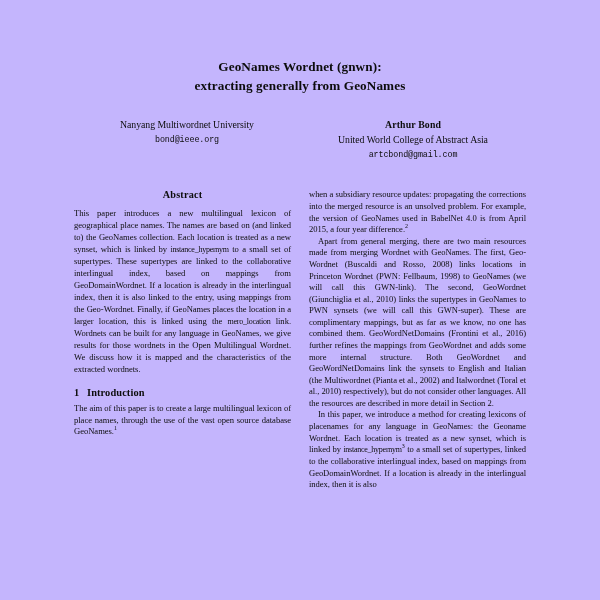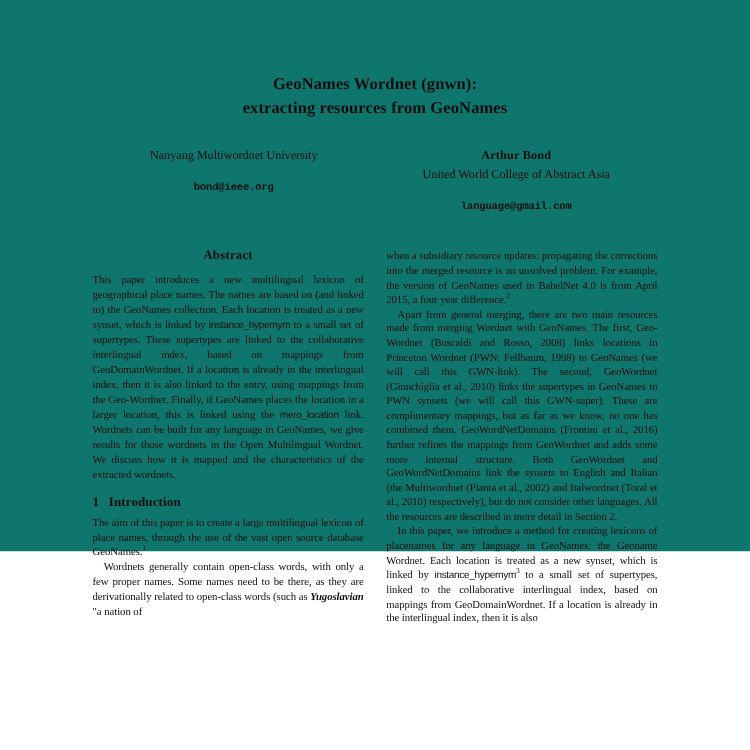--- a/index.html
+++ b/index.html
@@ -11,22 +11,22 @@
   body {
     width: 600px;
     height: 600px;
     overflow: hidden;
     font-family: "Liberation Serif", "DejaVu Serif", serif;
     color: #0d0d0d;
   }
   .page {
     position: relative;
     width: 600px;
-    height: 441px;
-    background: #0f766e;
+    height: 600px;
+    background: #c4b5fd;
     box-sizing: border-box;
     padding: 0 74px;
   }
   
   .title-block {
     padding-top: 58px;
     text-align: center;
   }
   .paper-title {
     font-size: 13.2px;
@@ -58,22 +58,21 @@
   .author-affil {
     font-size: 9.8px;
     display: block;
     letter-spacing: -0.05px;
   }
   .author-email {
     font-family: "Liberation Mono", "DejaVu Sans Mono", monospace;
     font-size: 8.4px;
     display: block;
     letter-spacing: -0.1px;
-    margin-top: 11px;
-    font-weight: bold;
+    margin-top: 1px;
   }
   
   .columns {
     display: flex;
     margin-top: 28px;
     gap: 18px;
   }
   .col {
     flex: 1 1 50%;
     min-width: 0;
@@ -105,21 +104,21 @@
     letter-spacing: -0.04px;
   }
   p.body-text + p.body-text {
     text-indent: 9px;
   }
   .abstract-col p.body-text {
     font-size: 8.6px;
     line-height: 1.39;
   }
   .mono {
-    font-family: Liberation Sans, sans-serif;
+    font-family: Liberation Serif, serif;
     font-size: 8.0px;
     letter-spacing: -0.25px;
   }
   .ital {
     font-style: italic;
     font-weight: bold;
   }
   sup {
     font-size: 6px;
     line-height: 0;
@@ -130,47 +129,46 @@
   }
 </style>
 </head>
 <body>
 
 <div class="page">
 
   <div class="title-block">
     <h1 class="paper-title">
       <span class="line">GeoNames Wordnet (gnwn):</span>
-      <span class="line">extracting resources from GeoNames</span>
+      <span class="line">extracting generally from GeoNames</span>
     </h1>
   </div>
 
   <div class="authors">
     <div class="author">
       <span class="author-affil">Nanyang Multiwordnet University</span>
       <span class="author-email">bond@ieee.org</span>
     </div>
     <div class="author">
       <span class="author-name">Arthur Bond</span>
       <span class="author-affil">United World College of Abstract Asia</span>
-      <span class="author-email">language@gmail.com</span>
+      <span class="author-email">artcbond@gmail.com</span>
     </div>
   </div>
 
   <div class="columns">
 
     <div class="col abstract-col">
       <h2 class="abstract-head">Abstract</h2>
       <p class="body-text"><span>This paper introduces a new multilingual lexicon of geographical place names. The names are based on (and linked to) the GeoNames collection. Each location is treated as a new synset, which is linked by </span><span class="mono">instance_hypernym</span><span> to a small set of supertypes. These supertypes are linked to the collaborative interlingual index, based on mappings from GeoDomainWordnet. If a location is already in the interlingual index, then it is also linked to the entry, using mappings from the Geo-Wordnet. Finally, if GeoNames places the location in a larger location, this is linked using the </span><span class="mono">mero_location</span><span> link. Wordnets can be built for any language in GeoNames, we give results for those wordnets in the Open Multilingual Wordnet. We discuss how it is mapped and the characteristics of the extracted wordnets.</span></p>
 
       <h2 class="section-head"><span class="num">1</span><span>Introduction</span></h2>
 
       <p class="body-text"><span>The aim of this paper is to create a large multilingual lexicon of place names, through the use of the vast open source database GeoNames.</span><sup>1</sup></p>
 
-      <p class="body-text clip-last"><span>Wordnets generally contain open-class words, with only a few proper names. Some names need to be there, as they are derivationally related to open-class words (such as </span><span class="ital">Yugoslavian</span><span> "a nation of</span></p>
     </div>
 
     <div class="col">
       <p class="body-text"><span>when a subsidiary resource updates: propagating the corrections into the merged resource is an unsolved problem. For example, the version of GeoNames used in BabelNet 4.0 is from April 2015, a four year difference.</span><sup>2</sup></p>
 
       <p class="body-text">Apart from general merging, there are two main resources made from merging Wordnet with GeoNames. The first, Geo-Wordnet (Buscaldi and Rosso, 2008) links locations in Princeton Wordnet (PWN: Fellbaum, 1998) to GeoNames (we will call this GWN-link). The second, GeoWordnet (Giunchiglia et al., 2010) links the supertypes in GeoNames to PWN synsets (we will call this GWN-super). These are complimentary mappings, but as far as we know, no one has combined them. GeoWordNetDomains (Frontini et al., 2016) further refines the mappings from GeoWordnet and adds some more internal structure. Both GeoWordnet and GeoWordNetDomains link the synsets to English and Italian (the Multiwordnet (Pianta et al., 2002) and Italwordnet (Toral et al., 2010) respectively), but do not consider other languages. All the resources are described in more detail in Section 2.</p>
 
       <p class="body-text clip-last"><span>In this paper, we introduce a method for creating lexicons of placenames for any language in GeoNames: the Geoname Wordnet. Each location is treated as a new synset, which is linked by </span><span class="mono">instance_hypernym</span><sup>3</sup><span> to a small set of supertypes, linked to the collaborative interlingual index, based on mappings from GeoDomainWordnet. If a location is already in the interlingual index, then it is also</span></p>
     </div>
 

